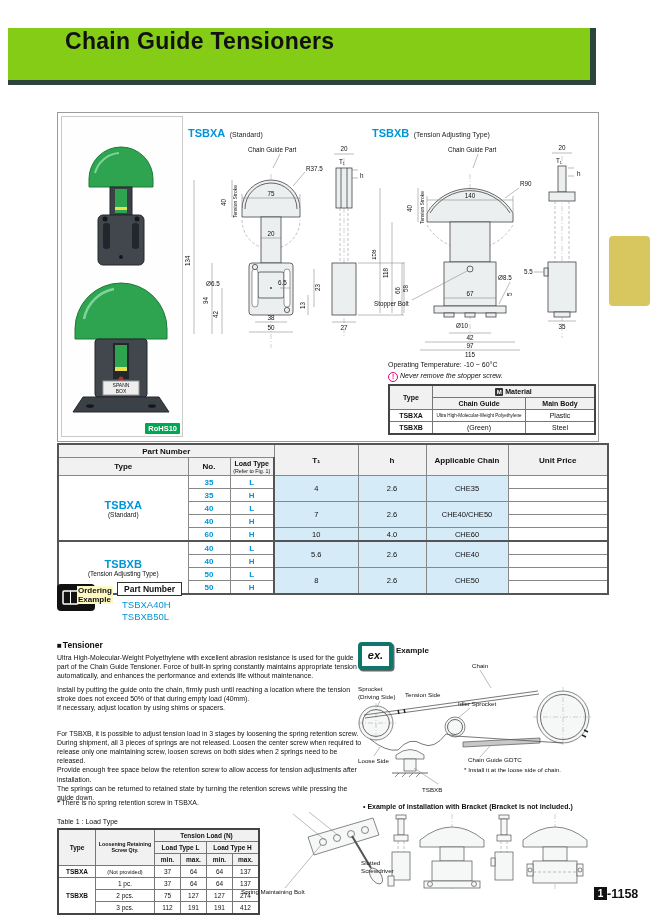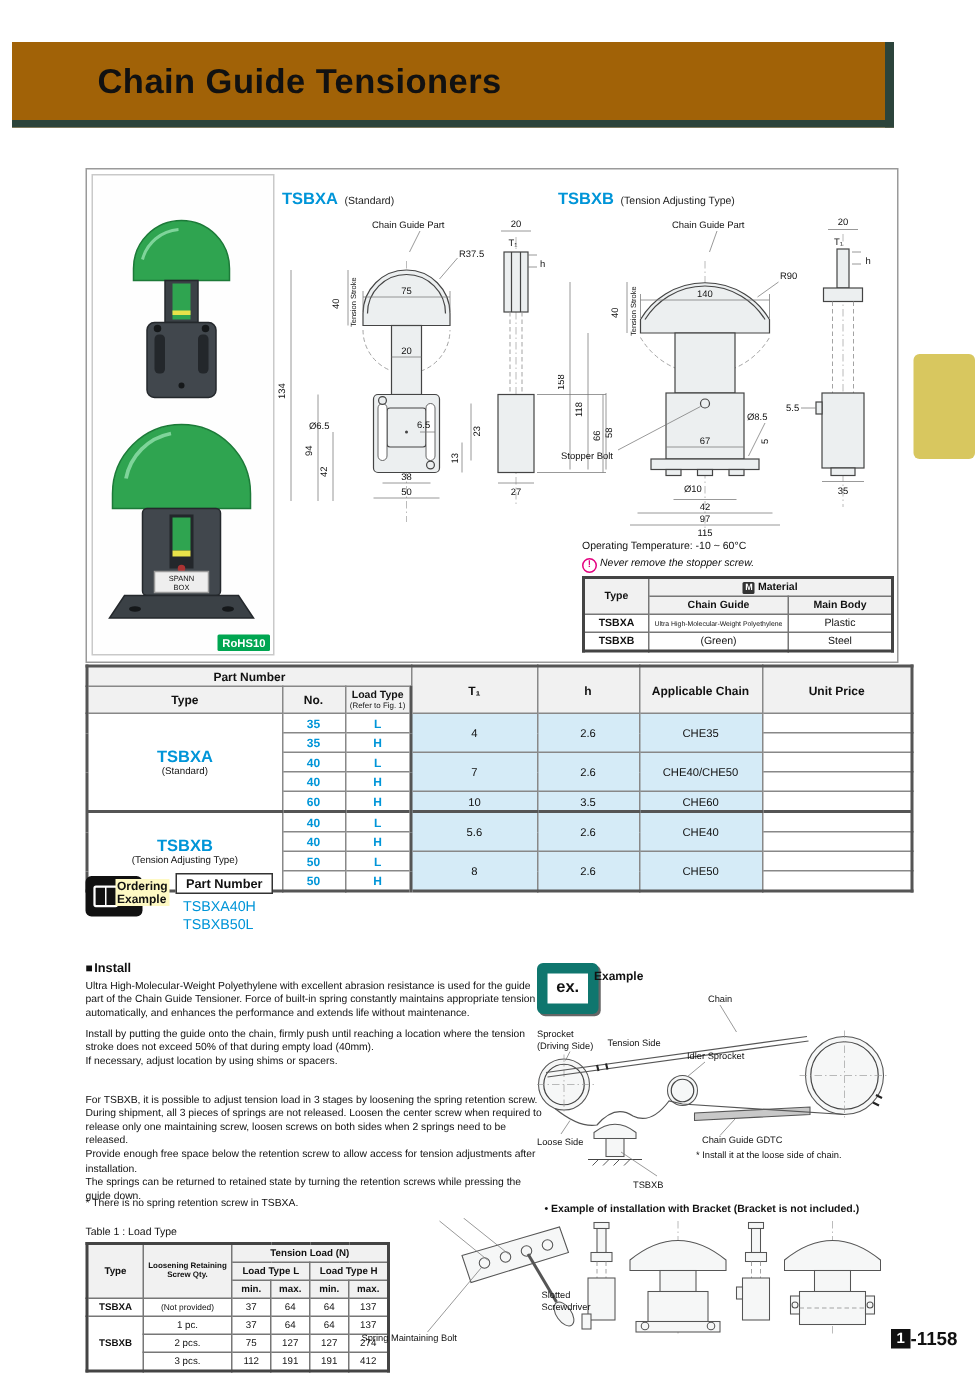--- a/index.html
+++ b/index.html
@@ -1,21 +1,21 @@
 <!DOCTYPE html>
 <html><head>
 <meta charset="utf-8">
 <style>
   html,body{margin:0;padding:0;background:#fff}
   .page{position:relative;width:650px;height:918px;background:#fff;overflow:hidden;
         font-family:"Liberation Sans",sans-serif;color:#111}
   .abs{position:absolute}
   
-  .hdr{left:8px;top:28px;width:582px;height:52px;background:#a16207;
-       border-right:6px solid #2c443b;border-bottom:5px solid #2c443b;display:flex;align-items:center}
+  .hdr{left:8px;top:28px;width:582px;height:52px;background:#84cc16;
+       border-right:6px solid #2c443b;border-bottom:5px solid #2c443b;display:flex;align-items:flex-start}
   .hdr h1{margin:0 0 0 57px;font-size:23px;font-weight:bold;letter-spacing:.3px}
   
   .featline{left:57px;top:99px;font-size:8px;white-space:nowrap}
   .sq::before{content:"■";font-size:8px;margin-right:1px}
   
   .dbox{left:57px;top:112px;width:540px;height:328px;border:1px solid #9a9a9a;background:#fff}
   .photo{left:61px;top:116px;width:120px;height:319px;border:1px solid #c9c9c9;background:#fefefe}
   .rohs{position:absolute;right:2px;bottom:2px;background:#00a651;color:#fff;font-weight:bold;
         font-size:7.5px;padding:1px 3px;border-radius:1px}
   .dtitle{font-size:11px;font-weight:bold;color:#0095d8}
@@ -63,22 +63,22 @@
   .fnote{left:57px;top:799px;font-size:6.9px}
   
   .lcap{left:57px;top:818px;font-size:7px}
   .ltwrap{left:57px;top:828px}
   .ltable{border-collapse:collapse;font-size:6.5px;text-align:center;border:2px solid #444}
   .ltable th,.ltable td{border:1px solid #777;padding:0;height:11px}
   .ltable th{background:#f1f1f1}
   .qtyh{font-size:5.3px;line-height:5.5px;display:block}
   .notprov{font-size:5.6px}
   
-  .exic{left:358px;top:642px;width:27px;height:20px;border:7px solid #0f766e;border-radius:4px;
-        font-weight:bold;font-size:11px;text-align:center;line-height:19px;
+  .exic{left:358px;top:642px;width:27px;height:20px;border:4px solid #0f766e;border-radius:4px;
+        font-weight:bold;font-style:italic;font-size:11px;text-align:center;line-height:19px;
         box-shadow:1.5px 1.5px 0 #666;background:#fff}
   .exlbl{left:396px;top:646px;font-size:8px;font-weight:bold}
   .brtitle{left:363px;top:803px;font-size:7px;font-weight:bold}
   
   .footer{left:594px;top:884px}
   .fbox{display:inline-block;width:13px;height:13px;background:#111;color:#fff;font-size:10px;
         font-weight:bold;text-align:center;line-height:13px;vertical-align:middle}
   .fnum{font-size:12.5px;font-weight:bold;vertical-align:middle}
   
   svg text{font-family:"Liberation Sans",sans-serif;fill:#111}
@@ -370,21 +370,21 @@
       </tr>
       <tr>
         <td class="blue">40</td>
         <td class="blue sep">H</td>
         <td></td>
       </tr>
       <tr>
         <td class="blue">60</td>
         <td class="blue sep">H</td>
         <td class="spec">10</td>
-        <td class="spec">3.5</td>
+        <td class="spec">4.0</td>
         <td class="spec">CHE60</td>
         <td></td>
       </tr>
       <tr class="grp">
         <td rowspan="4">
           <span class="tname">TSBXB</span>
           <span class="tsub">(Tension Adjusting Type)</span>
         </td>
         <td class="blue">40</td>
         <td class="blue sep">L</td>
@@ -427,21 +427,21 @@
     <span>Ordering</span><br>
     <span>Example</span>
   </div>
   <div class="abs pnbox">Part Number</div>
   <div class="abs codes">
     <span>TSBXA40H</span><br>
     <span>TSBXB50L</span>
   </div>
 
   <div class="abs sec" style="left:57px;top:640px">
-    <h3><span class="sq"></span><span>Install</span></h3>
+    <h3><span class="sq"></span><span>Tensioner</span></h3>
     <p>Ultra High-Molecular-Weight Polyethylene with excellent abrasion resistance is used for the guide part of the Chain Guide Tensioner. Force of built-in spring constantly maintains appropriate tension automatically, and enhances the performance and extends life without maintenance.</p>
   </div>
   <div class="abs sec" style="left:57px;top:685px">
     <p>Install by putting the guide onto the chain, firmly push until reaching a location where the tension stroke does not exceed 50% of that during empty load (40mm).</p>
     <p>If necessary, adjust location by using shims or spacers.</p>
   </div>
   <div class="abs sec" style="left:57px;top:729px">
     <p>For TSBXB, it is possible to adjust tension load in 3 stages by loosening the spring retention screw.</p>
     <p>During shipment, all 3 pieces of springs are not released. Loosen the center screw when required to release only one maintaining screw, loosen screws on both sides when 2 springs need to be released.</p>
     <p>Provide enough free space below the retention screw to allow access for tension adjustments after installation.</p>

